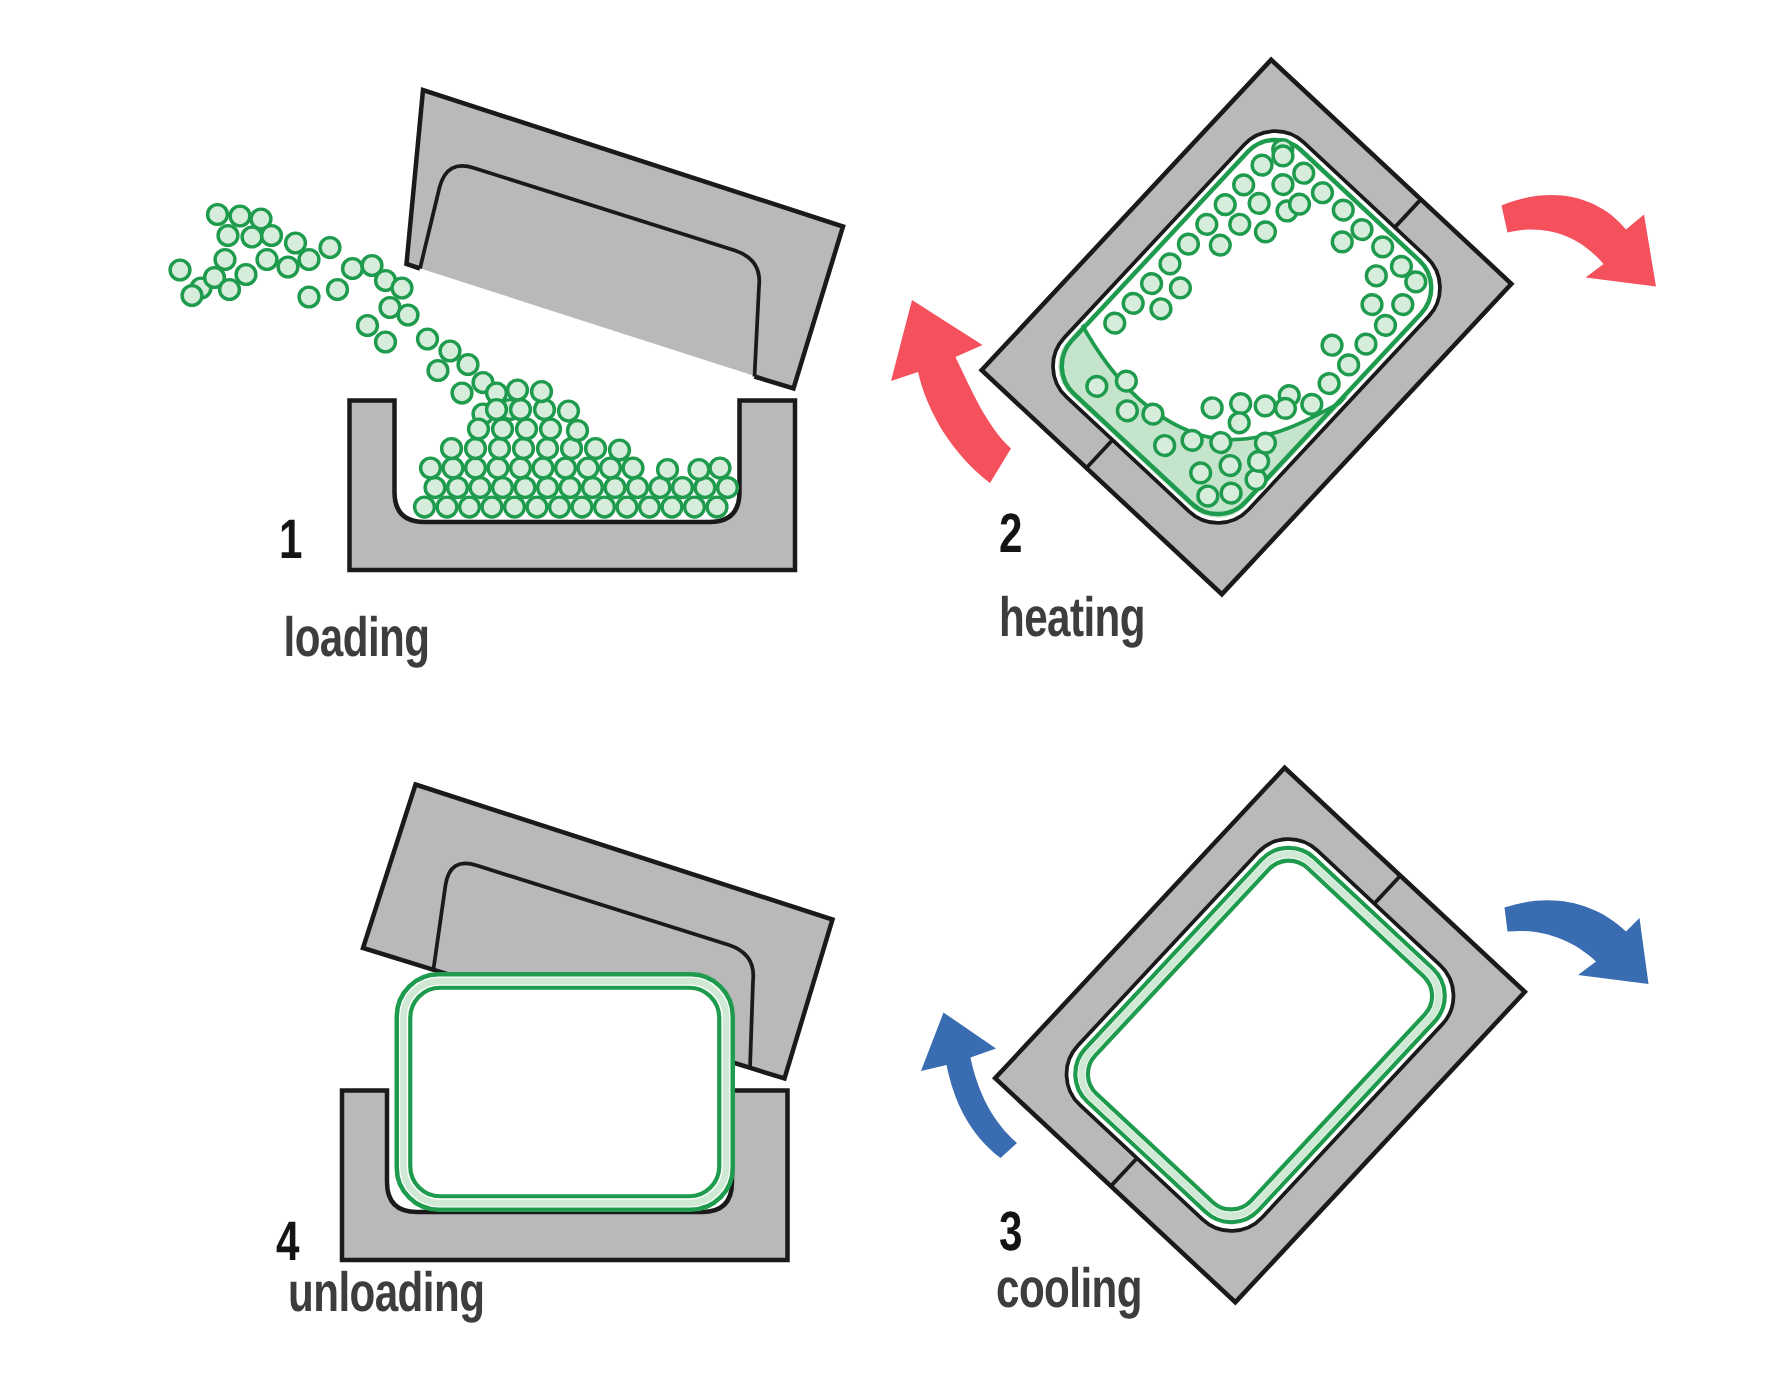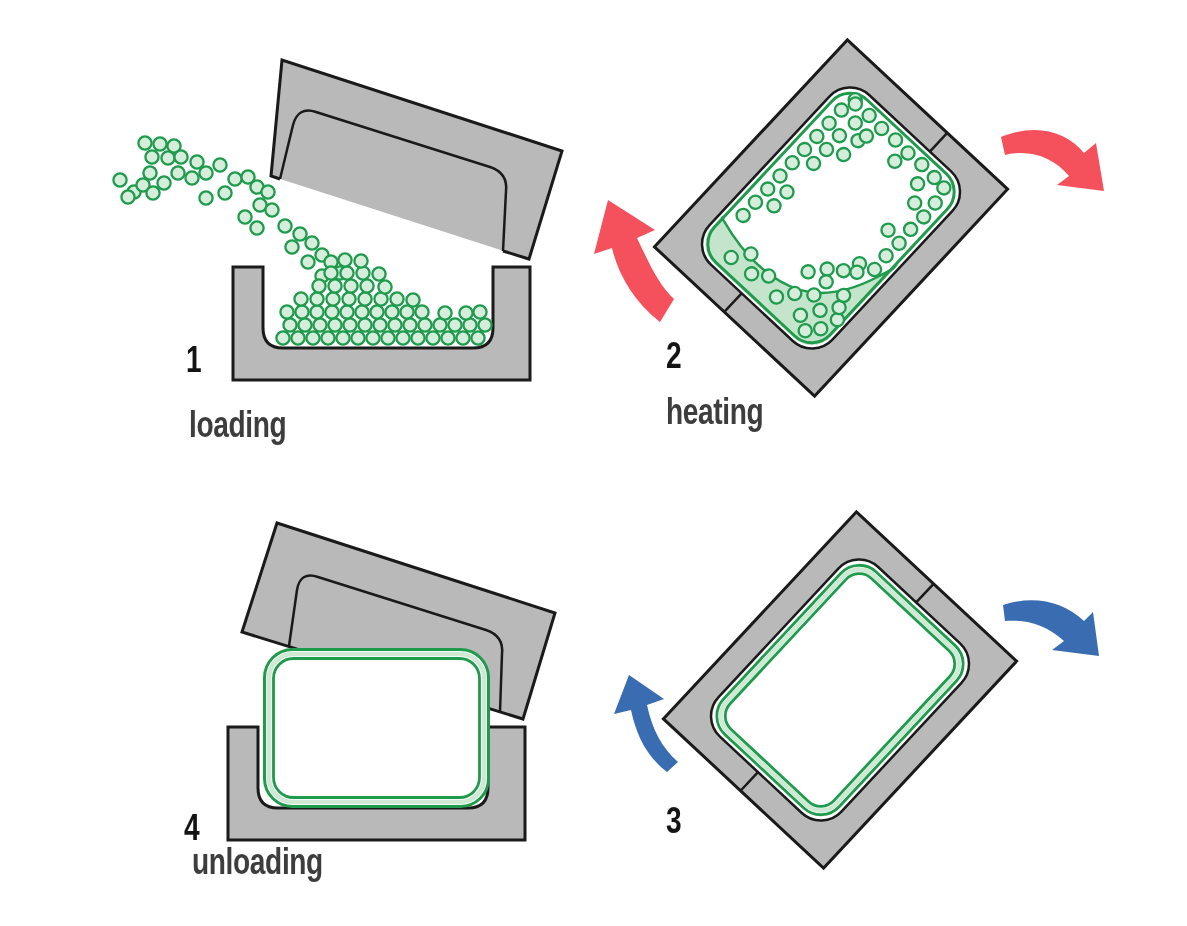--- a/index.html
+++ b/index.html
@@ -254,17 +254,18 @@
     </g>
   </svg>
 
   <div class="lbl lbl-num" style="left:186px;top:341px;"><span class="squeeze">1</span></div>
   <div class="lbl lbl-word" style="left:189px;top:387px;margin-top:19px;"><span class="squeeze">loading</span></div>
 
   <div class="lbl lbl-num" style="left:666px;top:337px;"><span class="squeeze">2</span></div>
   <div class="lbl lbl-word" style="left:666px;top:377px;margin-top:16px;"><span class="squeeze">heating</span></div>
 
   <div class="lbl lbl-num" style="left:666px;top:802px;"><span class="squeeze">3</span></div>
+  <div class="lbl lbl-word" style="left:664px;top:840px;"><span class="squeeze">cooling</span></div>
 
   <div class="lbl lbl-num" style="left:184px;top:809px;"><span class="squeeze">4</span></div>
   <div class="lbl lbl-word" style="left:192px;top:843px;"><span class="squeeze">unloading</span></div>
 
 </div>
 
 </body></html>

